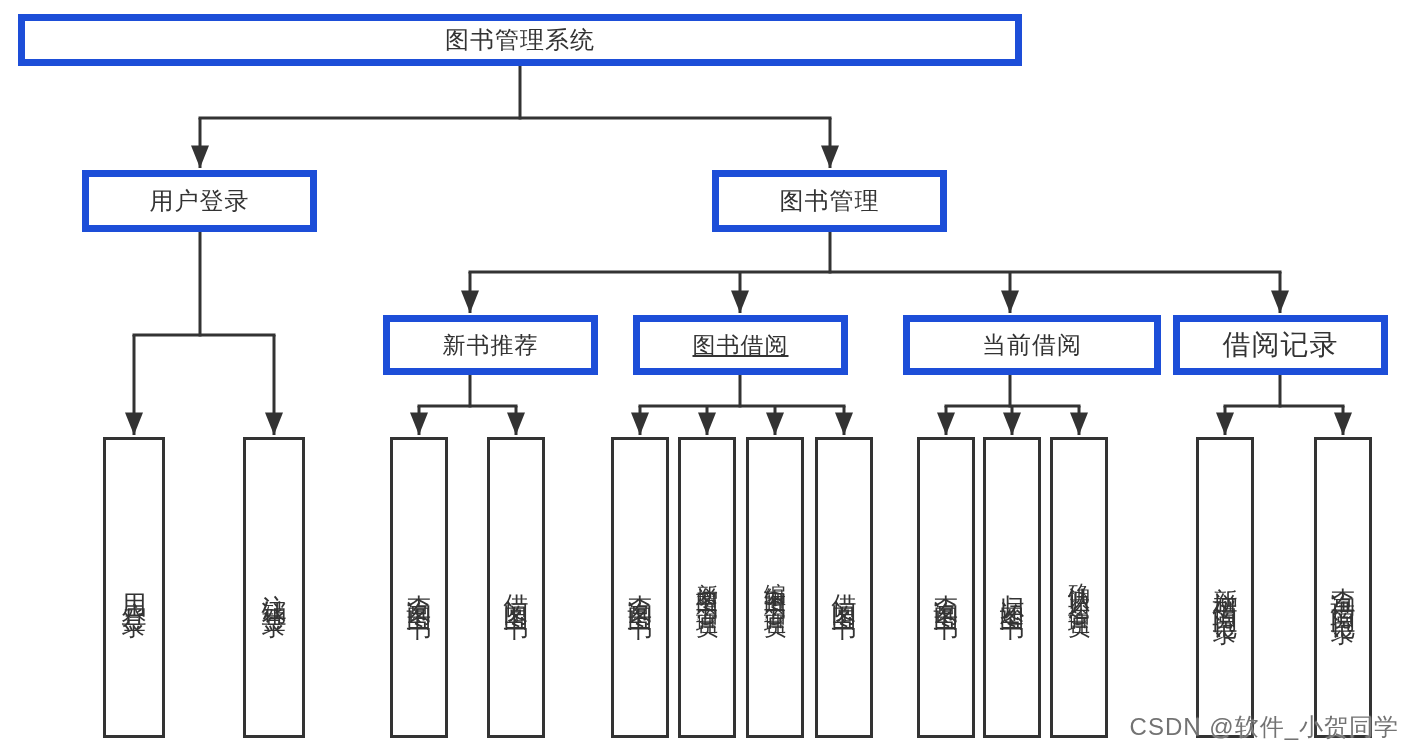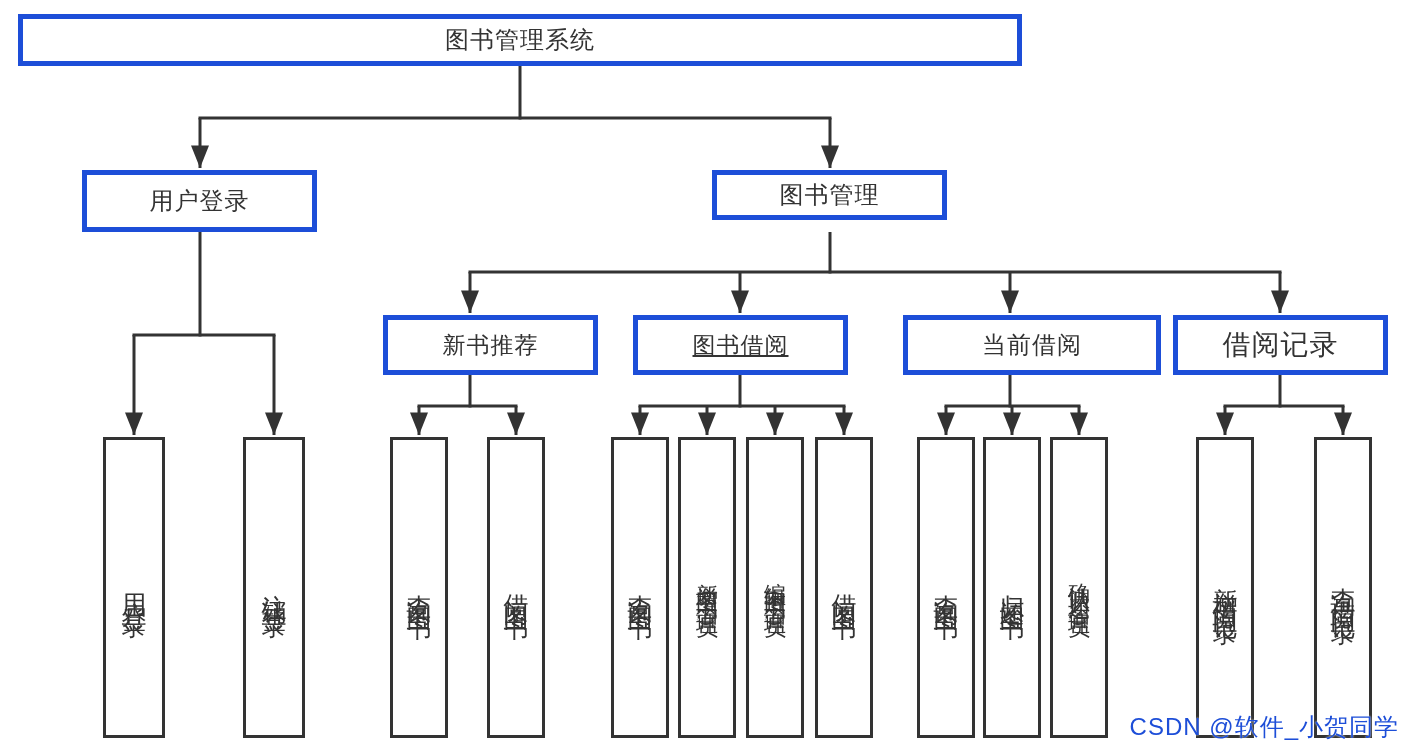--- a/index.html
+++ b/index.html
@@ -7,21 +7,21 @@
     position:relative;
     width:1405px; height:747px;
     background:#ffffff;
     overflow:hidden;
     font-family:"Liberation Sans", sans-serif;
   }
   .connectors { position:absolute; left:0; top:0; width:1405px; height:747px; }
   .hbox {
     position:absolute;
     box-sizing:border-box;
-    border:5px solid #1d4ed8;
+    border:7px solid #1d4ed8;
     background:#ffffff;
     display:flex; align-items:center; justify-content:center;
     font-size:24px; color:#333333; letter-spacing:1px;
   }
   .leaf {
     position:absolute;
     box-sizing:border-box;
     border:3px solid #333333;
     background:#ffffff;
     display:flex; align-items:center; justify-content:center;
@@ -31,21 +31,21 @@
     writing-mode:vertical-rl;
     text-orientation:mixed;
     font-size:25px; color:#333333;
     letter-spacing:7px; line-height:1;
     white-space:nowrap;
   }
   .watermark {
     position:absolute;
     right:6px; bottom:4px;
     font-size:24px;
-    color:#1d4ed8;
+    color:#737373;
     letter-spacing:1px;
     z-index:10;
     text-shadow:0 0 2px #ffffff;
   }
 </style>
 </head>
 <body>
 
 <div class="canvas">
 
@@ -95,21 +95,21 @@
       <line x1="1280" y1="375" x2="1280" y2="407.5"></line>
       <line x1="1223.5" y1="406" x2="1344.5" y2="406"></line>
       <line x1="1225" y1="406" x2="1225" y2="435" marker-end="url(#arrow)"></line>
       <line x1="1343" y1="406" x2="1343" y2="435" marker-end="url(#arrow)"></line>
     </g>
   </svg>
 
   <div class="hbox" style="left:18px; top:14px; width:1004px; height:52px;">图书管理系统</div>
 
   <div class="hbox" style="left:82px; top:170px; width:235px; height:62px;">用户登录</div>
-  <div class="hbox" style="left:712px; top:170px; width:235px; height:50px;">图书管理</div>
+  <div class="hbox" style="left:712px; top:170px; width:235px; height:62px;">图书管理</div>
 
   <div class="hbox" style="left:363px; top:315px; width:215px; height:60px; font-size:23px;margin-left:20px;">新书推荐</div>
   <div class="hbox" style="left:633px; top:315px; width:215px; height:60px; font-size:23px;text-decoration:underline;">图书借阅</div>
   <div class="hbox" style="left:903px; top:315px; width:258px; height:60px; font-size:24px;">当前借阅</div>
   <div class="hbox" style="left:1173px; top:315px; width:215px; height:60px; font-size:28px;">借阅记录</div>
 
   <div class="leaf" style="left:103px; width:62px;">
     <span>用户登录</span>
   </div>
   <div class="leaf" style="left:243px; width:62px;">

